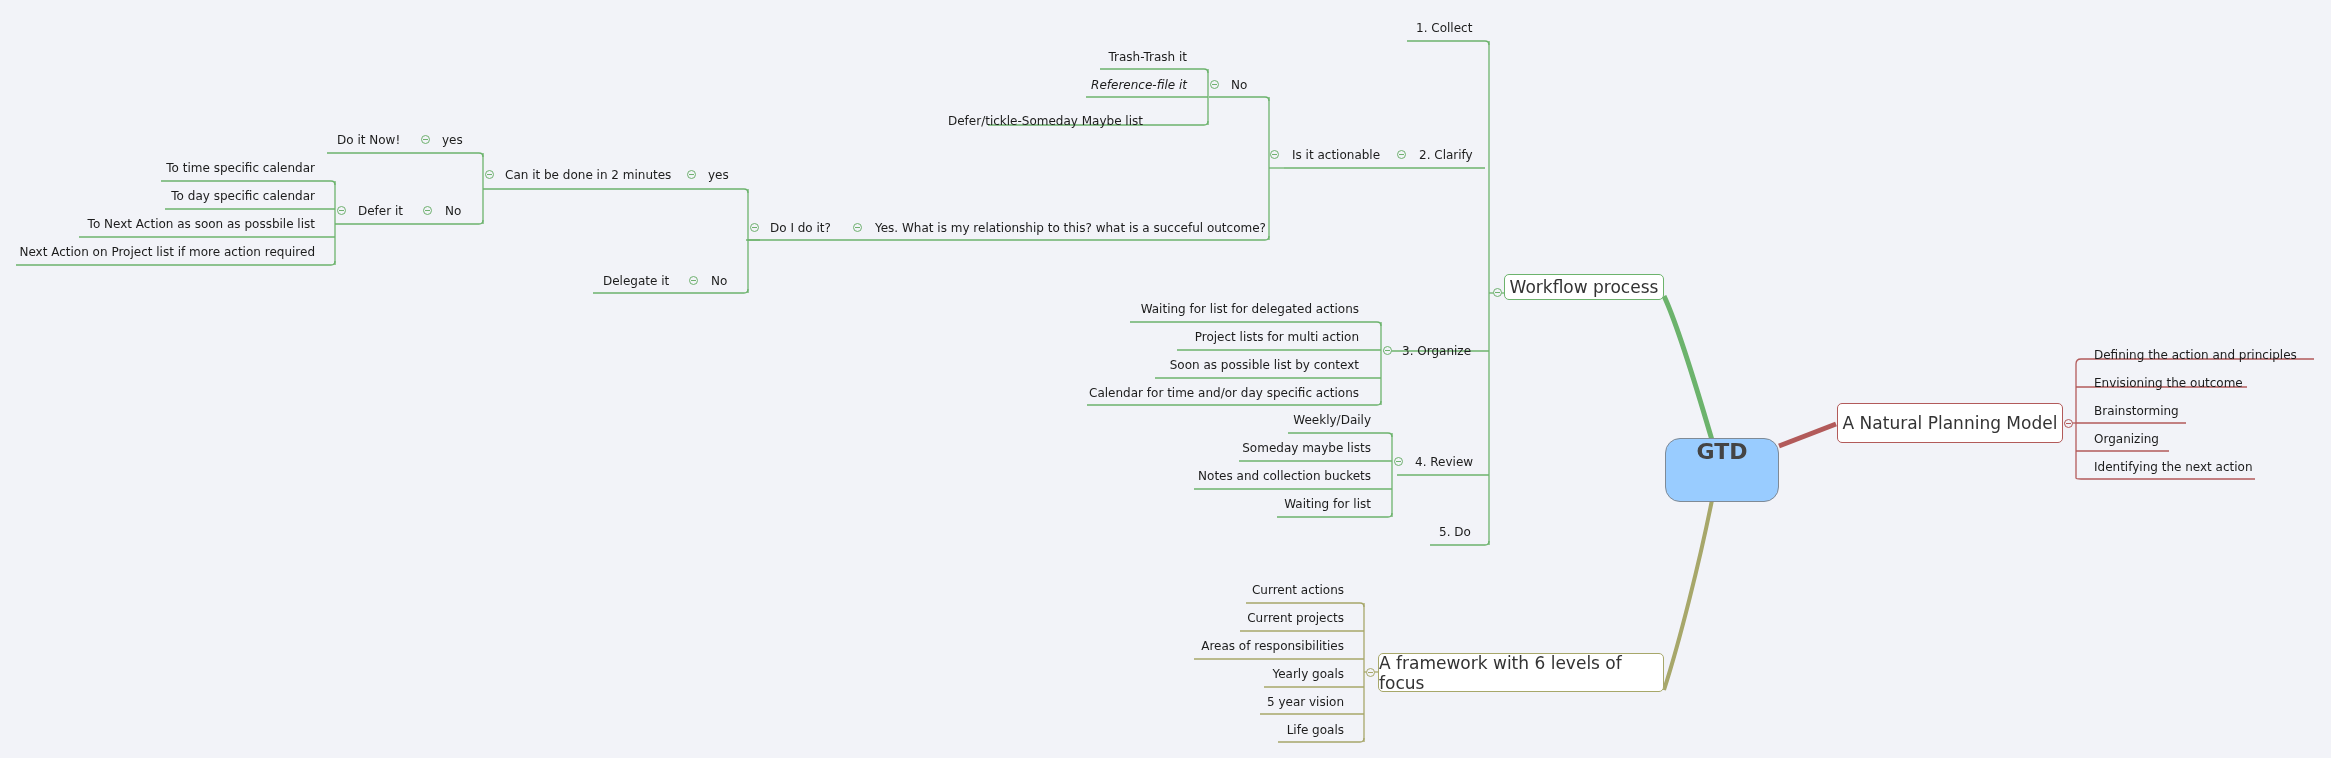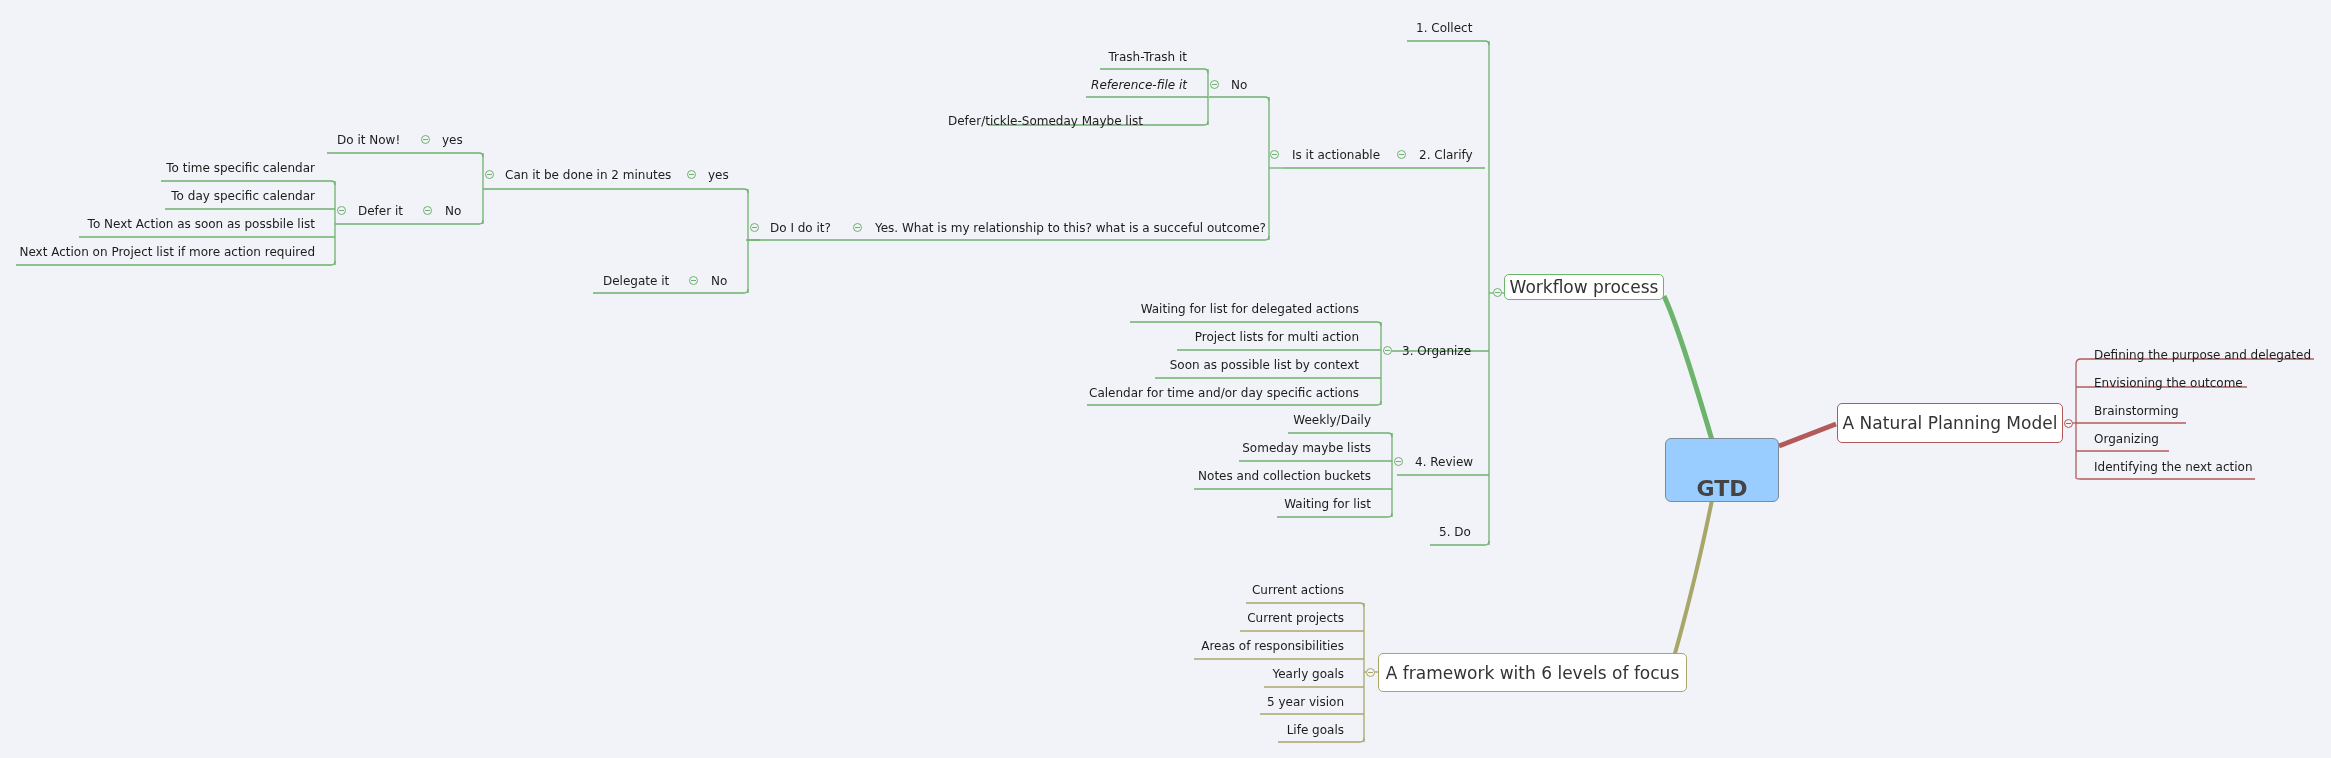--- a/index.html
+++ b/index.html
@@ -8,21 +8,21 @@
   svg.lines{position:absolute;left:0;top:0;}
   .t{position:absolute;font-size:12px;line-height:14px;white-space:nowrap;color:#1c1c1c;}
   .tr{text-align:left;}
   .col{position:absolute;width:9px;height:9px;border:1px solid #6fb16f;border-radius:50%;box-sizing:border-box;background:#f2f3f8;}
   .col::after{content:"";position:absolute;left:1px;right:1px;top:3px;height:1px;background:#6fb16f;}
   .col.red{border-color:#b25a5a;}
   .col.red::after{background:#b25a5a;}
   .col.olive{border-color:#a7a76a;}
   .col.olive::after{background:#a7a76a;}
   .box{position:absolute;background:#fff;border-radius:5px;font-size:17px;display:flex;align-items:center;justify-content:center;box-sizing:border-box;color:#333;}
-  .root{position:absolute;left:1665px;top:438px;width:114px;height:64px;background:#99ccff;border:1px solid #7f8a96;border-radius:6px;box-sizing:border-box;display:flex;align-items:flex-end;justify-content:center;font-size:22px;font-weight:bold;color:#444;}
+  .root{position:absolute;left:1665px;top:438px;width:114px;height:64px;background:#99ccff;border:1px solid #7f8a96;border-radius:15px;box-sizing:border-box;display:flex;align-items:flex-start;justify-content:center;font-size:22px;font-weight:bold;color:#444;}
 </style>
 </head>
 <body>
 
 <div id="canvas">
 
 <svg class="lines" width="2331" height="758" fill="none">
 
   <path d="M1712 440 C1700 400 1680 330 1664 296" stroke="#6cb36c" stroke-width="5"></path>
   <path d="M1779 446 C1800 438 1820 430 1836 424" stroke="#b25a5a" stroke-width="5"></path>
@@ -160,27 +160,27 @@
 <div class="t tr" style="right:960px;top:441px;">Someday maybe lists</div>
 <div class="t tr" style="right:960px;top:469px;">Notes and collection buckets</div>
 <div class="t tr" style="right:960px;top:497px;">Waiting for list</div>
 
 <div class="t" style="left:1439px;top:525px;">5. Do</div>
 
 <div class="box" style="left:1837px;top:403px;width:226px;height:40px;border:1px solid #b25a5a;">
       <span>A Natural Planning Model</span>
     </div>
 <div class="col red" style="left:2064px;top:419px;"></div>
-<div class="t" style="left:2094px;top:348px;">Defining the purpose and delegated</div>
+<div class="t" style="left:2094px;top:348px;">Defining the action and principles</div>
 <div class="t" style="left:2094px;top:376px;">Envisioning the outcome</div>
 <div class="t" style="left:2094px;top:404px;">Brainstorming</div>
 <div class="t" style="left:2094px;top:432px;">Organizing</div>
 <div class="t" style="left:2094px;top:460px;">Identifying the next action</div>
 
-<div class="box" style="left:1378px;top:653px;width:309px;height:39px;border:1px solid #a7a76a;">
+<div class="box" style="left:1378px;top:653px;width:286px;height:39px;border:1px solid #a7a76a;">
       <span>A framework with 6 levels of focus</span>
     </div>
 <div class="col olive" style="left:1366px;top:668px;"></div>
 <div class="t tr" style="right:987px;top:583px;">Current actions</div>
 <div class="t tr" style="right:987px;top:611px;">Current projects</div>
 <div class="t tr" style="right:987px;top:639px;">Areas of responsibilities</div>
 <div class="t tr" style="right:987px;top:667px;">Yearly goals</div>
 <div class="t tr" style="right:987px;top:695px;">5 year vision</div>
 <div class="t tr" style="right:987px;top:723px;">Life goals</div>
 

